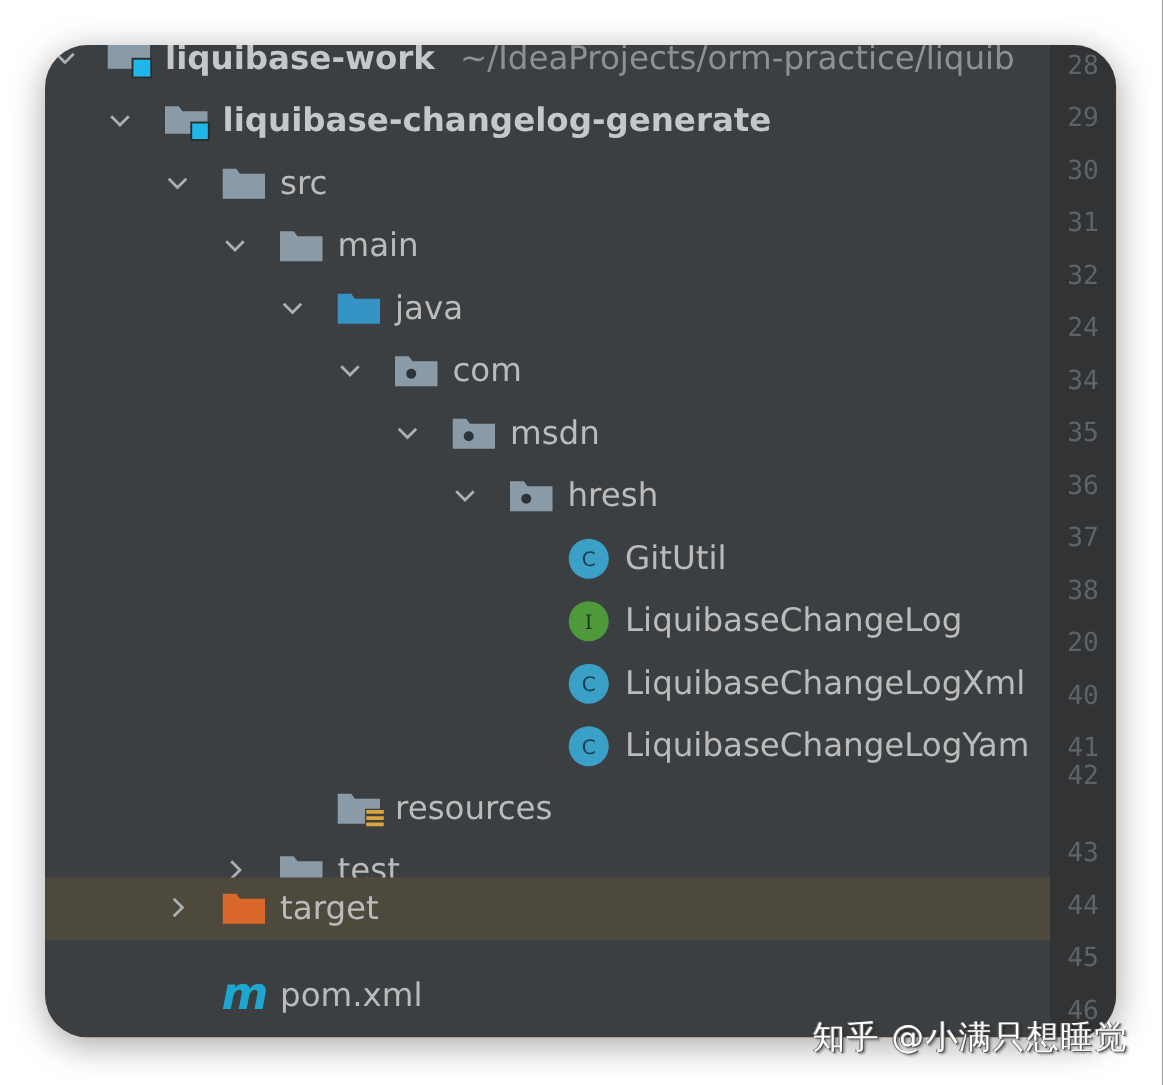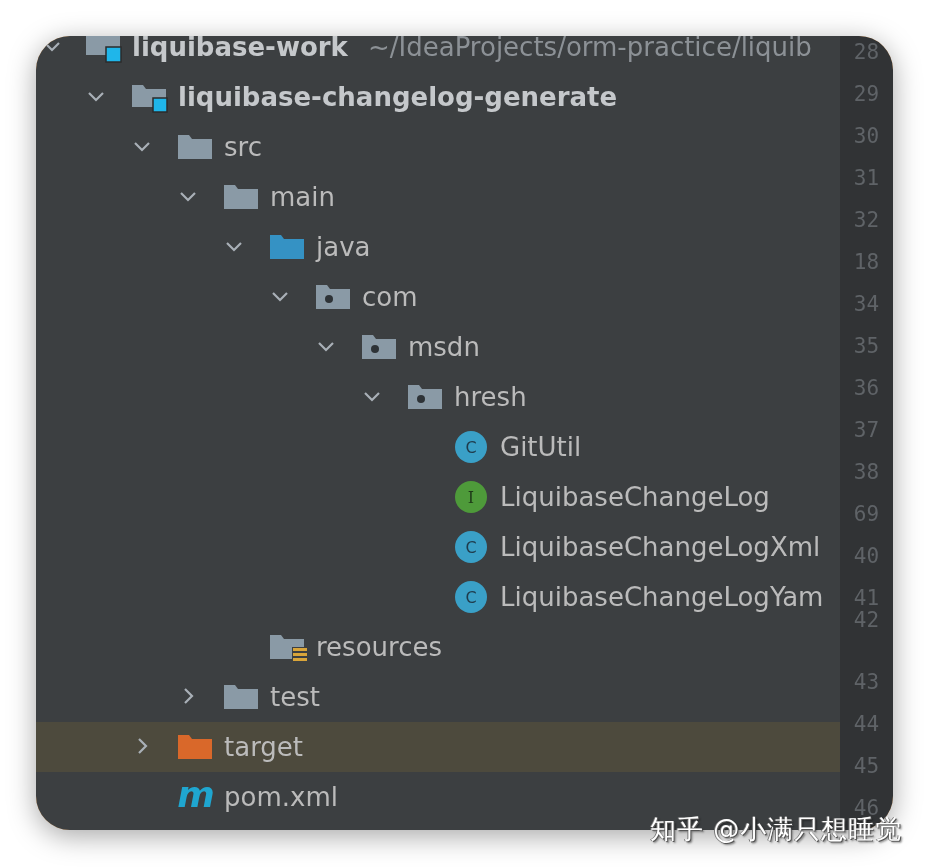--- a/index.html
+++ b/index.html
@@ -227,21 +227,21 @@
           </svg>
       </span>
       <span class="icon" style="left:188px;">
         <svg width="36" height="28" viewBox="0 0 36 28">
             <path d="M0 2 H11 L14 6 H34 V26 H0 Z" fill="#8a9aa6"></path>
           </svg>
       </span>
       <span class="label" style="left:234px;">test</span>
     </div>
 
-    <div class="row selected" style="top:686px;">
+    <div class="row selected" style="top:666px;">
       <span class="chev" style="left:96px;">
         <svg viewBox="0 0 20 20">
             <polyline points="7,3 14,10 7,17" fill="none" stroke="#a9b0b7" stroke-width="2.2"></polyline>
           </svg>
       </span>
       <span class="icon" style="left:142px;">
         <svg width="36" height="28" viewBox="0 0 36 28">
             <path d="M0 2 H11 L14 6 H34 V26 H0 Z" fill="#d9682a"></path>
           </svg>
       </span>
@@ -258,27 +258,27 @@
     </div>
 
   </div>
 
   <div class="gutter">
     <span class="ln" style="top:4px;">28</span>
     <span class="ln" style="top:46px;">29</span>
     <span class="ln" style="top:88px;">30</span>
     <span class="ln" style="top:130px;">31</span>
     <span class="ln" style="top:172px;">32</span>
-    <span class="ln" style="top:214px;">18</span>
+    <span class="ln" style="top:214px;">24</span>
     <span class="ln" style="top:256px;">34</span>
     <span class="ln" style="top:298px;">35</span>
     <span class="ln" style="top:340px;">36</span>
     <span class="ln" style="top:382px;">37</span>
     <span class="ln" style="top:424px;">38</span>
-    <span class="ln" style="top:466px;">69</span>
+    <span class="ln" style="top:466px;">20</span>
     <span class="ln" style="top:508px;">40</span>
     <span class="ln" style="top:550px;">41</span>
     <span class="ln" style="top:572px;">42</span>
     <span class="ln" style="top:634px;">43</span>
     <span class="ln" style="top:676px;">44</span>
     <span class="ln" style="top:718px;">45</span>
     <span class="ln" style="top:760px;">46</span>
   </div>
 </div>
 

